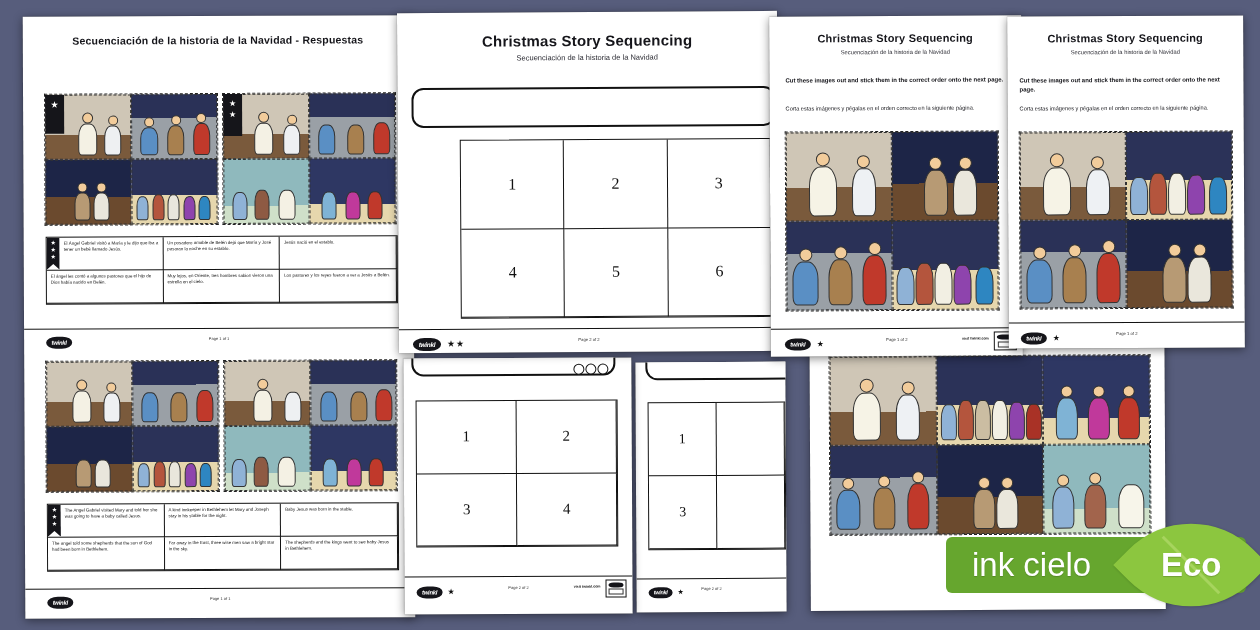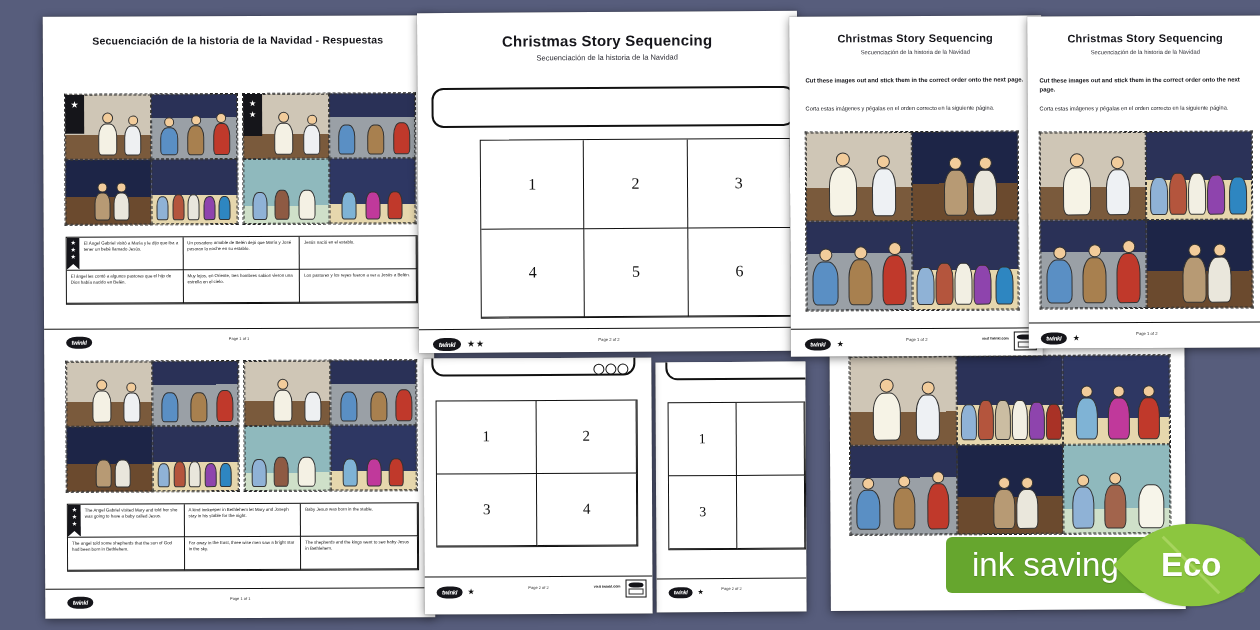--- a/index.html
+++ b/index.html
@@ -2,21 +2,21 @@
 <html><head>
 <meta charset="utf-8">
 <style>
   html,body{margin:0;padding:0;}
   body{
     width:1260px;height:630px;overflow:hidden;
     background:#575d7c;
     font-family:"Liberation Sans", sans-serif;
     position:relative;
   }
-  .stage{position:absolute;inset:0;margin-left:20px;}
+  .stage{position:absolute;inset:0;}
 
   
   .sheet{
     position:absolute;background:#ffffff;
     box-shadow:0 2px 10px rgba(0,0,0,.45), 0 0 1px rgba(0,0,0,.6);
     overflow:hidden;
   }
   .sheet-title{
     text-align:center;font-weight:bold;color:#15151a;
     letter-spacing:.2px;line-height:1.15;
@@ -670,19 +670,19 @@
 
     <div class="footer" style="top:306px;height:24px;padding:0 12px;">
       <div class="frule"></div>
       <div class="twinkl" style="width:26px;height:12px;font-size:6px;margin-top:7px;">twinkl</div>
       <div class="fstars" style="font-size:8px;margin:7px 0 0 6px;">★</div>
       <div class="fpage" style="font-size:4.2px;top:9px;">Page 1 of 2</div>
     </div>
   </div>
 
   <div class="eco" style="right:14px;bottom:30px;width:300px;height:70px;">
-    <div class="ecobar" style="width:100%;">ink saving</div>
+    <div class="ecobar" style="width:100%;">ink cielo</div>
     <div class="ecoleaf">
       <span>Eco</span>
     </div>
   </div>
 
 </div>
 
 </body></html>

